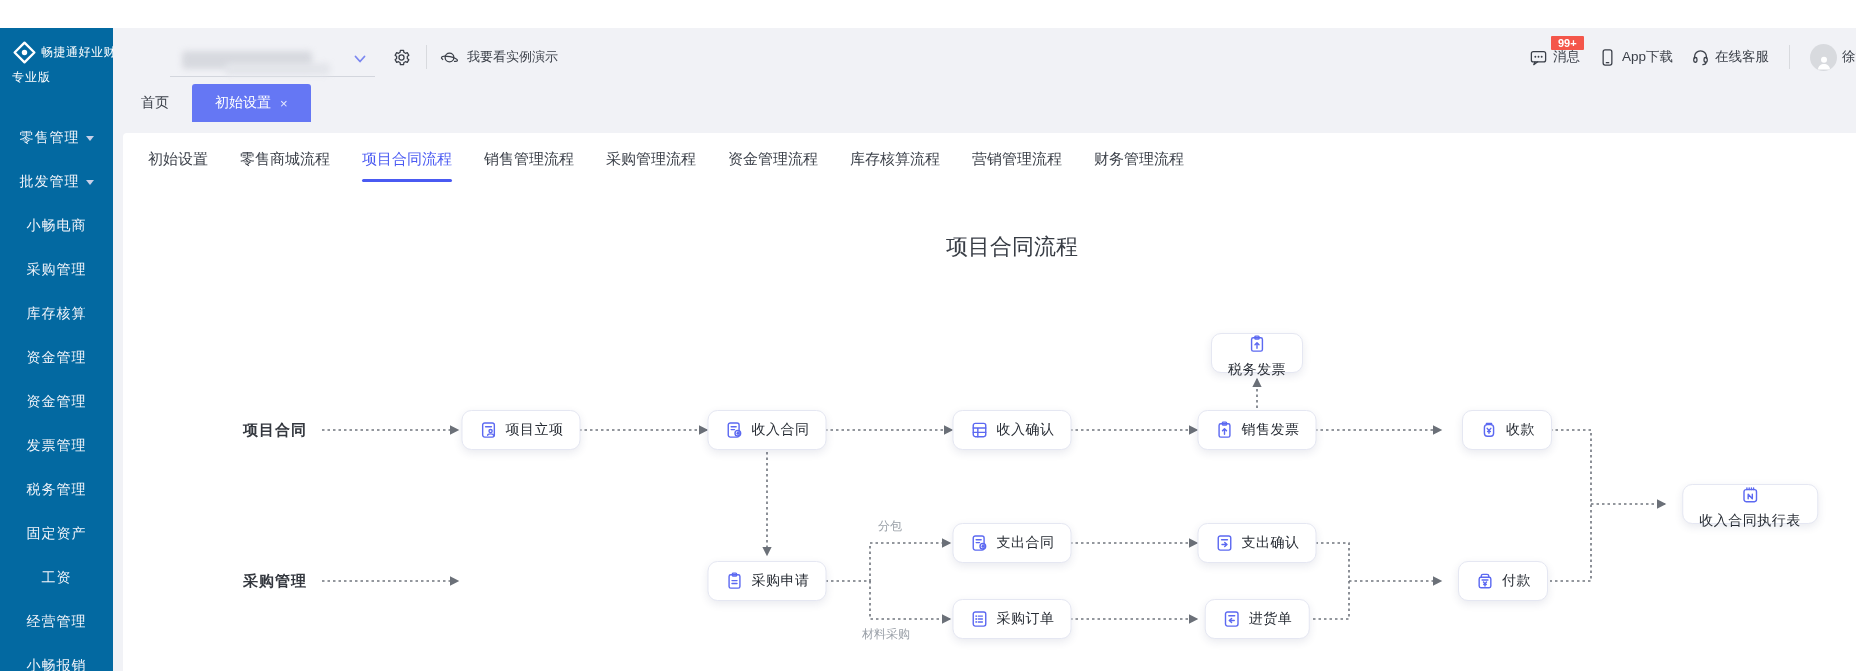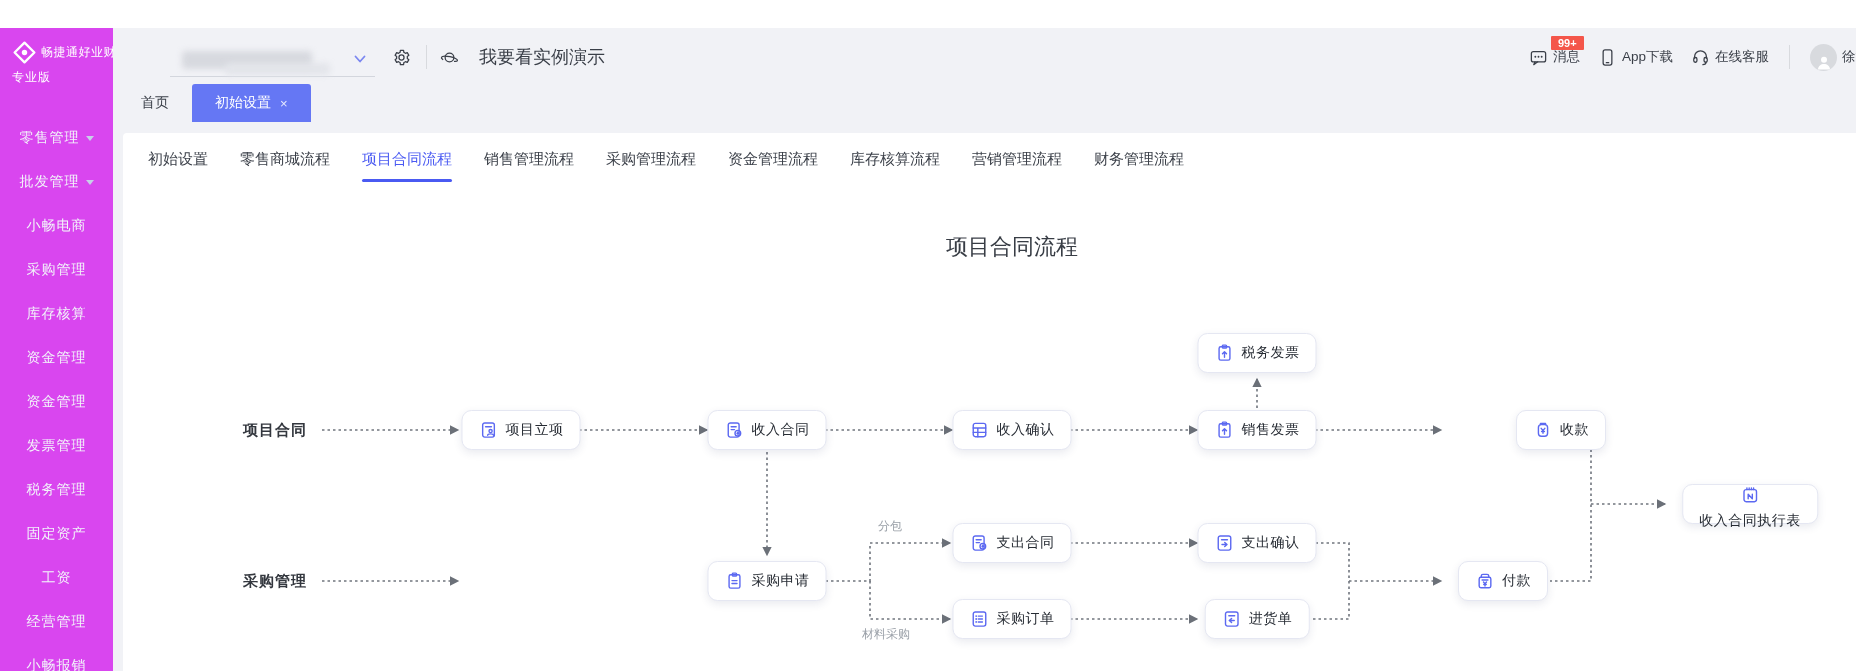--- a/index.html
+++ b/index.html
@@ -4,41 +4,41 @@
 <style>
   * { margin:0; padding:0; box-sizing:border-box; }
   html,body { background:#fff; }
   body { font-family:"Liberation Sans","DejaVu Sans",sans-serif; }
   .stage { position:relative; width:1856px; height:671px; overflow:hidden; background:#fff; }
 
   
   .topstrip { position:absolute; left:0; top:0; width:1856px; height:28px; background:#fff; }
 
   
-  .sidebar { position:absolute; left:0; top:28px; width:113px; bottom:0; background:#d946ef; color:#eef1f8; z-index:3; }
+  .sidebar { position:absolute; left:0; top:28px; width:113px; bottom:0; background:#0369a1; color:#eef1f8; z-index:3; }
   .logo-block { position:relative; height:66px; padding:10px 0 0 12px; }
   .logo-row { display:flex; align-items:flex-start; }
   .logo-ic { width:25px; height:25px; flex:0 0 auto; margin-top:2px; }
   .brand { font-size:12px; color:#fff; white-space:nowrap; overflow:hidden; width:72px; margin:6px 0 0 4px; letter-spacing:.5px; }
   .edition { font-size:12px; color:#fff; margin:4px 0 0 0; letter-spacing:1px; }
   .nav { position:absolute; top:88px; left:0; right:0; }
   .nav-item { height:44px; display:flex; align-items:center; justify-content:center; font-size:14px; font-weight:500; letter-spacing:1px; cursor:pointer; color:#f2f4fa; }
   .caret { width:0; height:0; border-left:4.5px solid transparent; border-right:4.5px solid transparent; border-top:5.5px solid #c7d0e8; margin-left:6px; }
 
   
   .topband { position:absolute; left:113px; top:28px; right:0; height:94px; background:#f1f2f6; z-index:2; }
   .band-top { position:absolute; left:0; top:0; right:0; height:58px; display:flex; align-items:center; }
   .company { position:relative; margin-left:57px; width:205px; height:40px; border-bottom:1px solid #d3d6dd; display:flex; align-items:center; }
   .blur1 { position:absolute; left:12px; top:14px; width:130px; height:18px; background:#d7d9df; border-radius:4px; filter:blur(3px); }
   .blur2 { position:absolute; left:55px; top:26px; width:105px; height:12px; background:#e3e5ea; border-radius:4px; filter:blur(3px); }
   .chev { position:absolute; right:8px; top:15px; width:14px; height:14px; }
   .bicon { width:19px; height:19px; flex:0 0 auto; }
   .gear-wrap { margin-left:17px; cursor:pointer; display:flex; align-items:center; }
   .vdiv { width:1px; height:24px; background:#d8dade; margin:0 13px 0 15px; }
-  .demo { display:flex; align-items:center; gap:20px; font-size:18px; color:#3a3f48; cursor:pointer; }
+  .demo { display:flex; align-items:center; gap:8px; font-size:13px; color:#3a3f48; cursor:pointer; }
   .band-right { position:absolute; right:-8px; top:0; height:58px; display:flex; align-items:center; gap:18px; }
   .tb-item { position:relative; display:flex; align-items:center; gap:5px; font-size:13.5px; color:#3a3f48; cursor:pointer; white-space:nowrap; }
   .badge { position:absolute; top:-12px; left:22px; background:#f4564a; color:#fff; font-size:11px; padding:1px 7px; border-radius:1px; font-weight:bold; }
   .avatar { width:27px; height:27px; border-radius:50%; background:#d8dade; display:flex; align-items:flex-end; justify-content:center; overflow:hidden; }
   .uname { font-size:13.5px; color:#3a3f48; max-width:22px; overflow:hidden; white-space:nowrap; }
 
   
   .tabsrow { position:absolute; left:5px; bottom:0; display:flex; align-items:flex-end; }
   .wtab { height:38px; display:flex; align-items:center; justify-content:center; font-size:14px; color:#3a3f48; padding:0 23px; cursor:pointer; }
   .wtab.active { background:#6577f4; color:#fff; border-radius:3px 3px 0 0; }
@@ -324,27 +324,27 @@
           <use href="#ic-doc-grid"></use>
         </svg>
         <span class="nlabel">收入确认</span>
       </div>
       <div class="node" style="left: 1257px; top: 430px;">
         <svg class="nico">
           <use href="#ic-clip-up"></use>
         </svg>
         <span class="nlabel">销售发票</span>
       </div>
-      <div class="node" style="left: 1561px; top: 430px;">
+      <div class="node" style="left: 1507px; top: 430px;">
         <svg class="nico">
           <use href="#ic-money"></use>
         </svg>
         <span class="nlabel">收款</span>
       </div>
-      <div class="node" style="left: 1257px; top: 353px;">
+      <div class="node" style="left: 1257px; top: 353px; flex-direction: column;">
         <svg class="nico">
           <use href="#ic-clip-up"></use>
         </svg>
         <span class="nlabel">税务发票</span>
       </div>
       <div class="node" style="left: 1012px; top: 543px;">
         <svg class="nico">
           <use href="#ic-doc-badge"></use>
         </svg>
         <span class="nlabel">支出合同</span>

